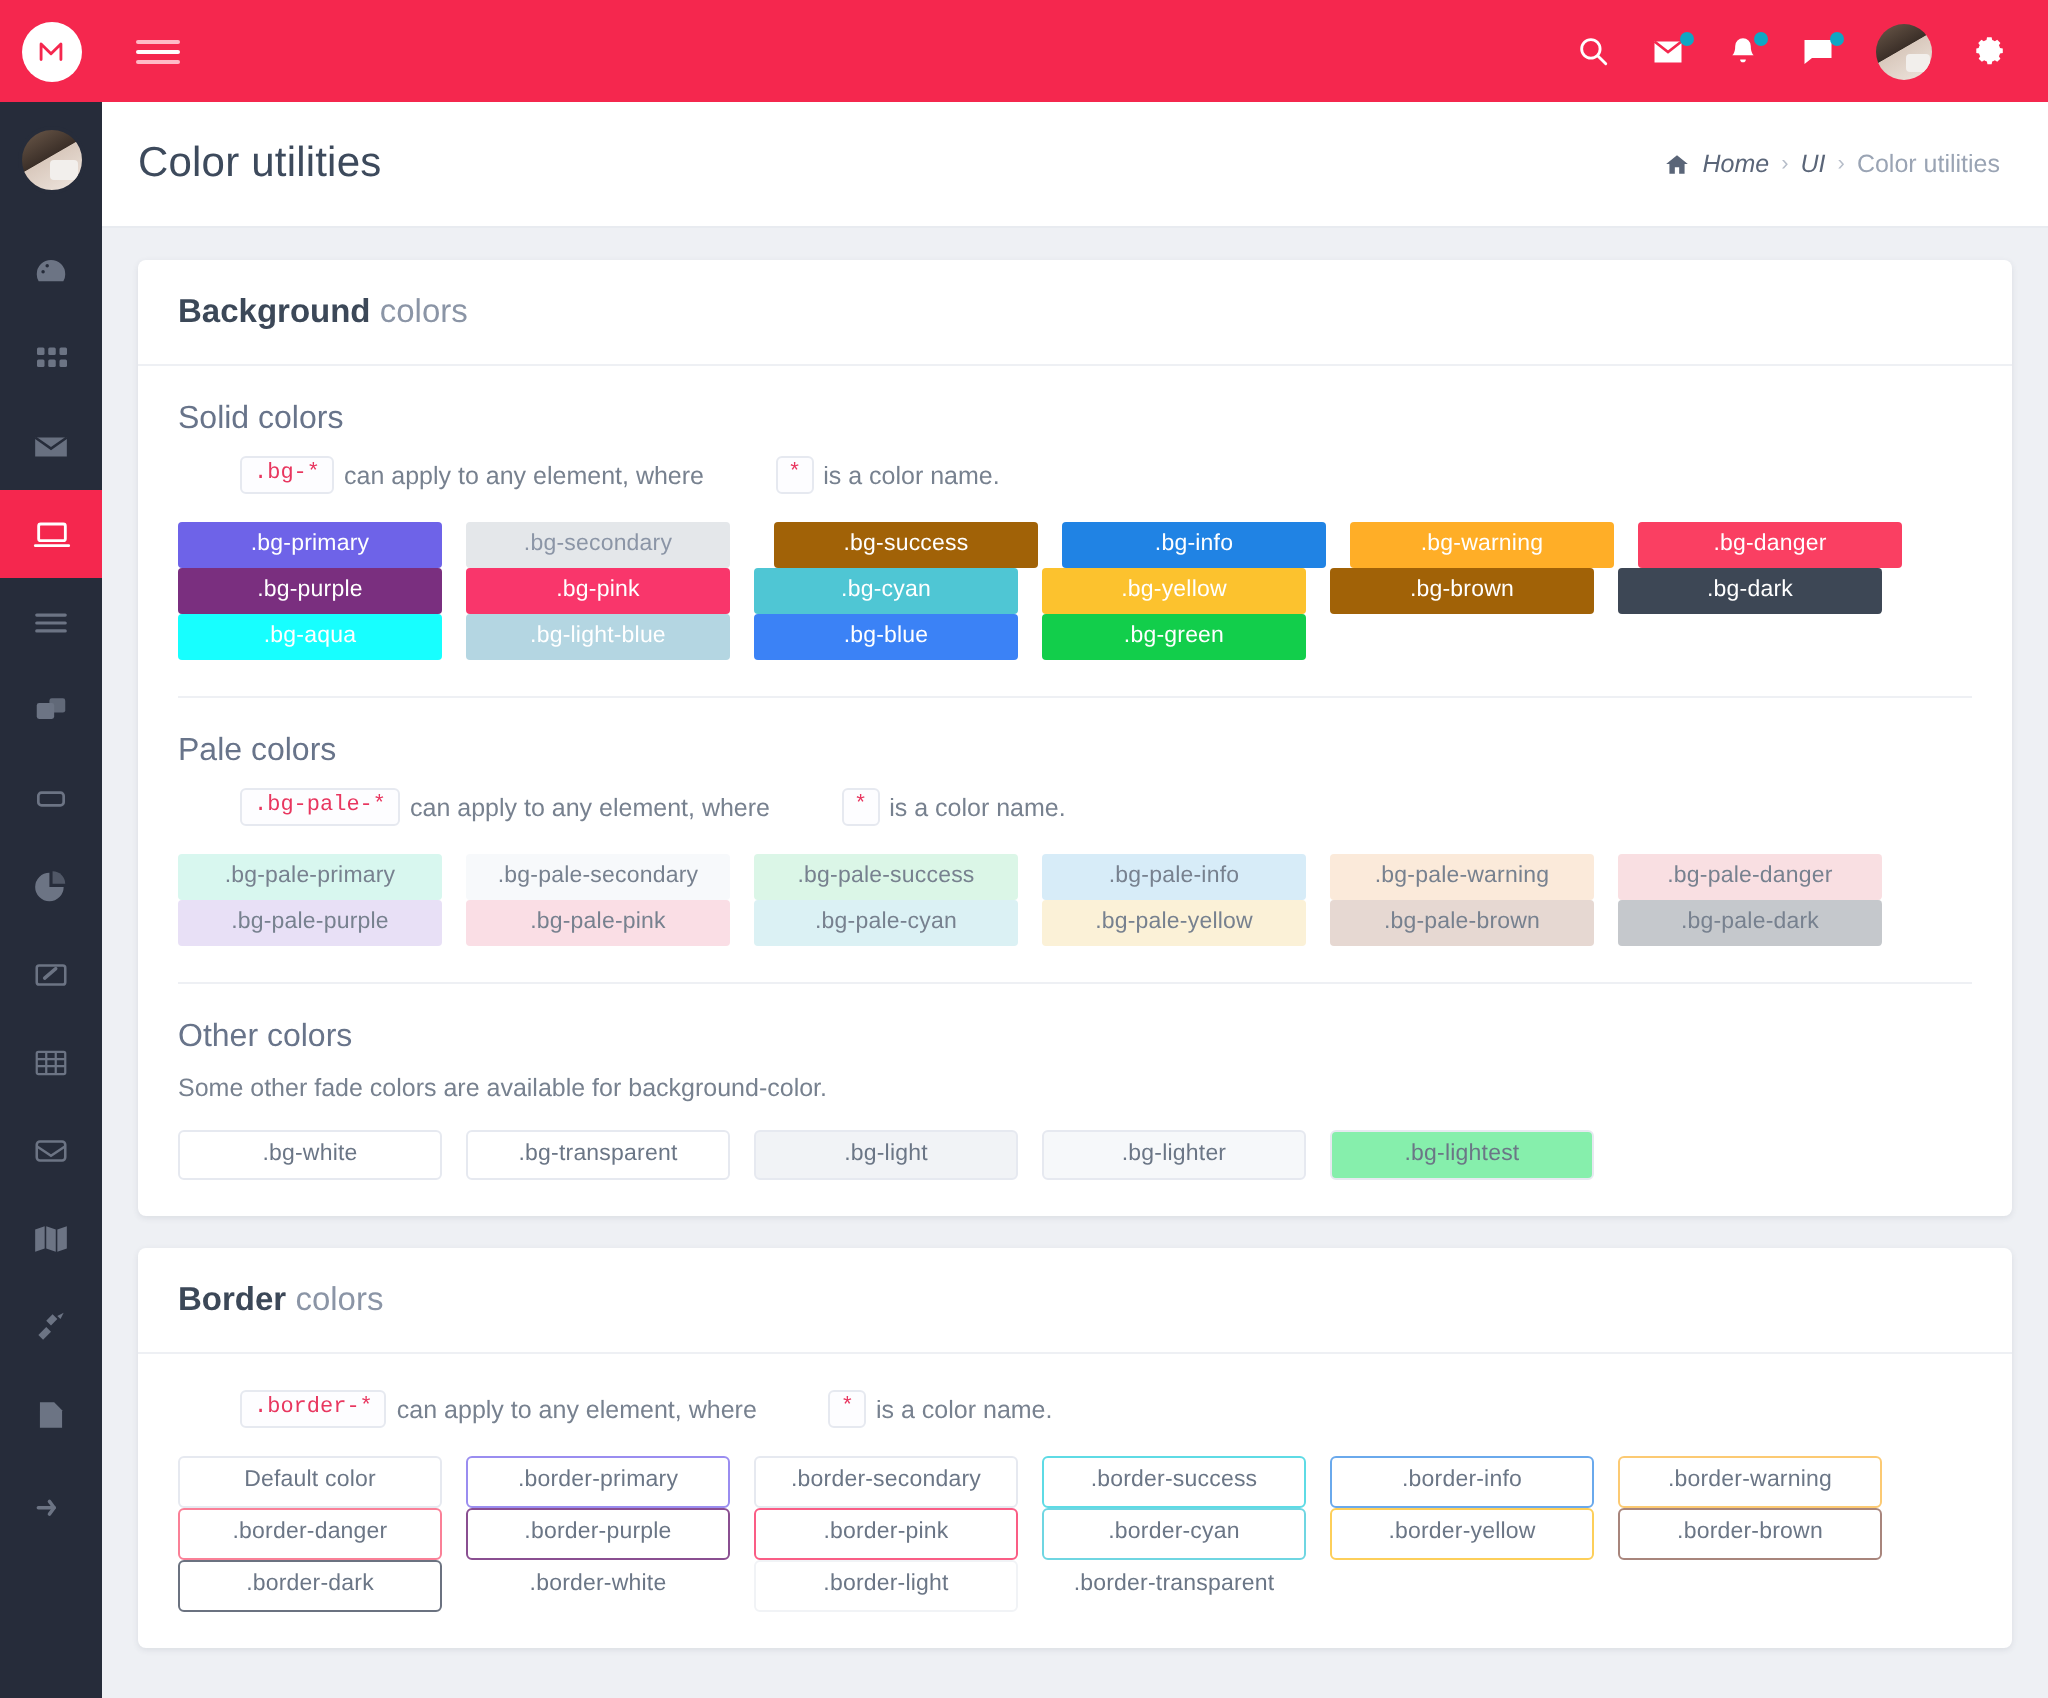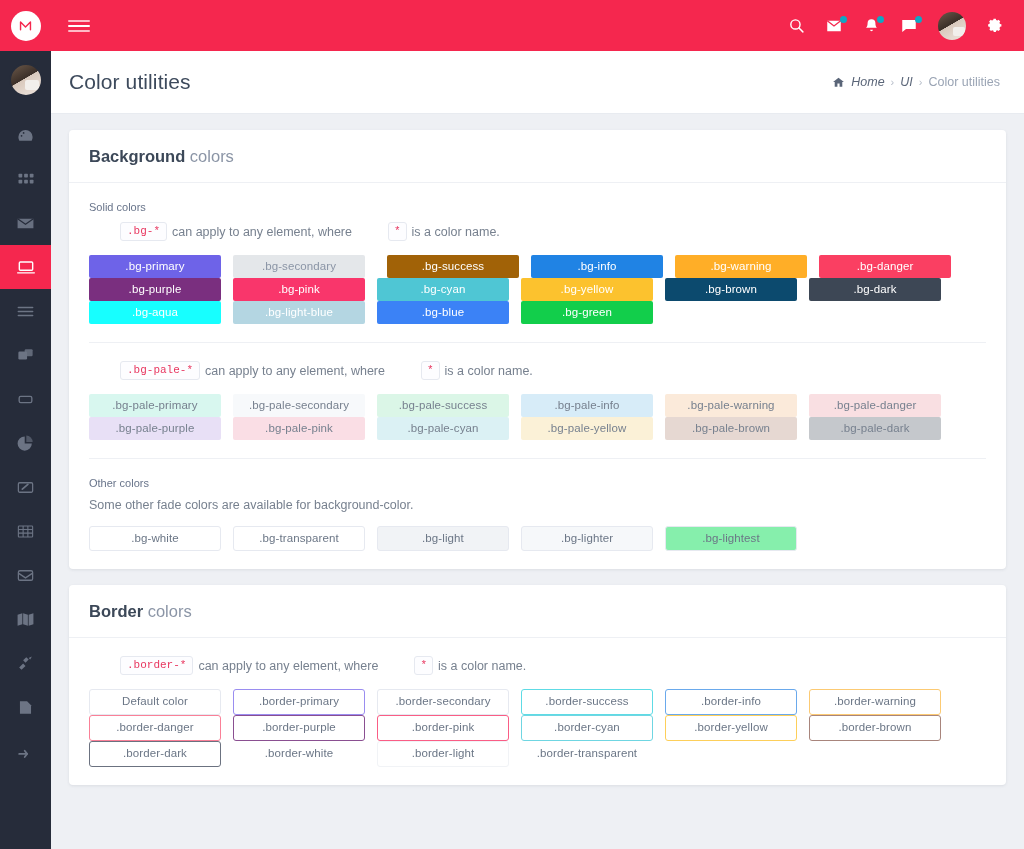--- a/index.html
+++ b/index.html
@@ -98,21 +98,21 @@
   }
   .card-header {
     padding: 17px 20px 16px 20px; border-bottom: 1px solid #eef0f4;
     font-size: 16.5px; color: #4c5970;
   }
   .card-header b { font-weight: 700; color: #3c4858; }
   .card-header .light { color: #8b95a6; }
   .card-body { padding: 18px 20px 18px 20px; }
 
   .section + .section { border-top: 1px solid #eef0f4; margin-top: 18px; padding-top: 18px; }
-  .section-title { font-size: 11px; color: #68748a; margin-bottom: 9px; }
+  .section-title { font-size: 16px; color: #68748a; margin-bottom: 9px; }
   .section-desc { font-size: 12.5px; color: #77818f; margin-bottom: 14px; display: flex; align-items: center; flex-wrap: wrap; }
   .section-desc .txt { margin: 0 5px; }
   .plain-desc { font-size: 12.5px; color: #77818f; margin-bottom: 14px; }
 
   code.tag {
     font-family: "Liberation Mono", monospace;
     font-size: 11px; color: #e8365f;
     background: #fdfdff; border: 1px solid #e6e9f0;
     border-radius: 3px; padding: 3px 6px; line-height: 1; margin-left: 31px;
   }
@@ -337,21 +337,21 @@
               </div>
               <div class="swatch" style="background: rgb(249, 54, 107); color: rgb(255, 255, 255);">
                 <span>.bg-pink</span>
               </div>
               <div class="swatch" style="background: rgb(79, 198, 212); color: rgb(255, 255, 255);">
                 <span>.bg-cyan</span>
               </div>
               <div class="swatch" style="background: rgb(252, 194, 46); color: rgb(255, 255, 255);">
                 <span>.bg-yellow</span>
               </div>
-              <div class="swatch" style="background: #0c4a6e; color: rgb(255, 255, 255);">
+              <div class="swatch" style="background: #a16207; color: rgb(255, 255, 255);">
                 <span>.bg-brown</span>
               </div>
               <div class="swatch" style="background: rgb(61, 71, 85); color: rgb(255, 255, 255);">
                 <span>.bg-dark</span>
               </div>
               <div class="swatch" style="background: rgb(23, 255, 255); color: rgb(255, 255, 255);">
                 <span>.bg-aqua</span>
               </div>
               <div class="swatch" style="background: rgb(180, 214, 226); color: rgb(255, 255, 255);">
                 <span>.bg-light-blue</span>
@@ -359,20 +359,21 @@
               <div class="swatch" style="background: rgb(59, 130, 246); color: rgb(255, 255, 255);">
                 <span>.bg-blue</span>
               </div>
               <div class="swatch" style="background: rgb(18, 206, 75); color: rgb(255, 255, 255);">
                 <span>.bg-green</span>
               </div>
             </div>
         </div>
 
         <div class="section">
+          <div class="section-title">Pale colors</div>
           <div class="section-desc">
             <code class="tag">.bg-pale-*</code>
             <span class="txt">can apply to any element, where</span>
             <code class="tag star">*</code>
             <span class="txt">is a color name.</span>
           </div>
           <div class="grid" id="pale-grid">
               <div class="swatch" style="background: rgb(216, 247, 239); color: rgb(119, 129, 143);">
                 <span>.bg-pale-primary</span>
               </div>

